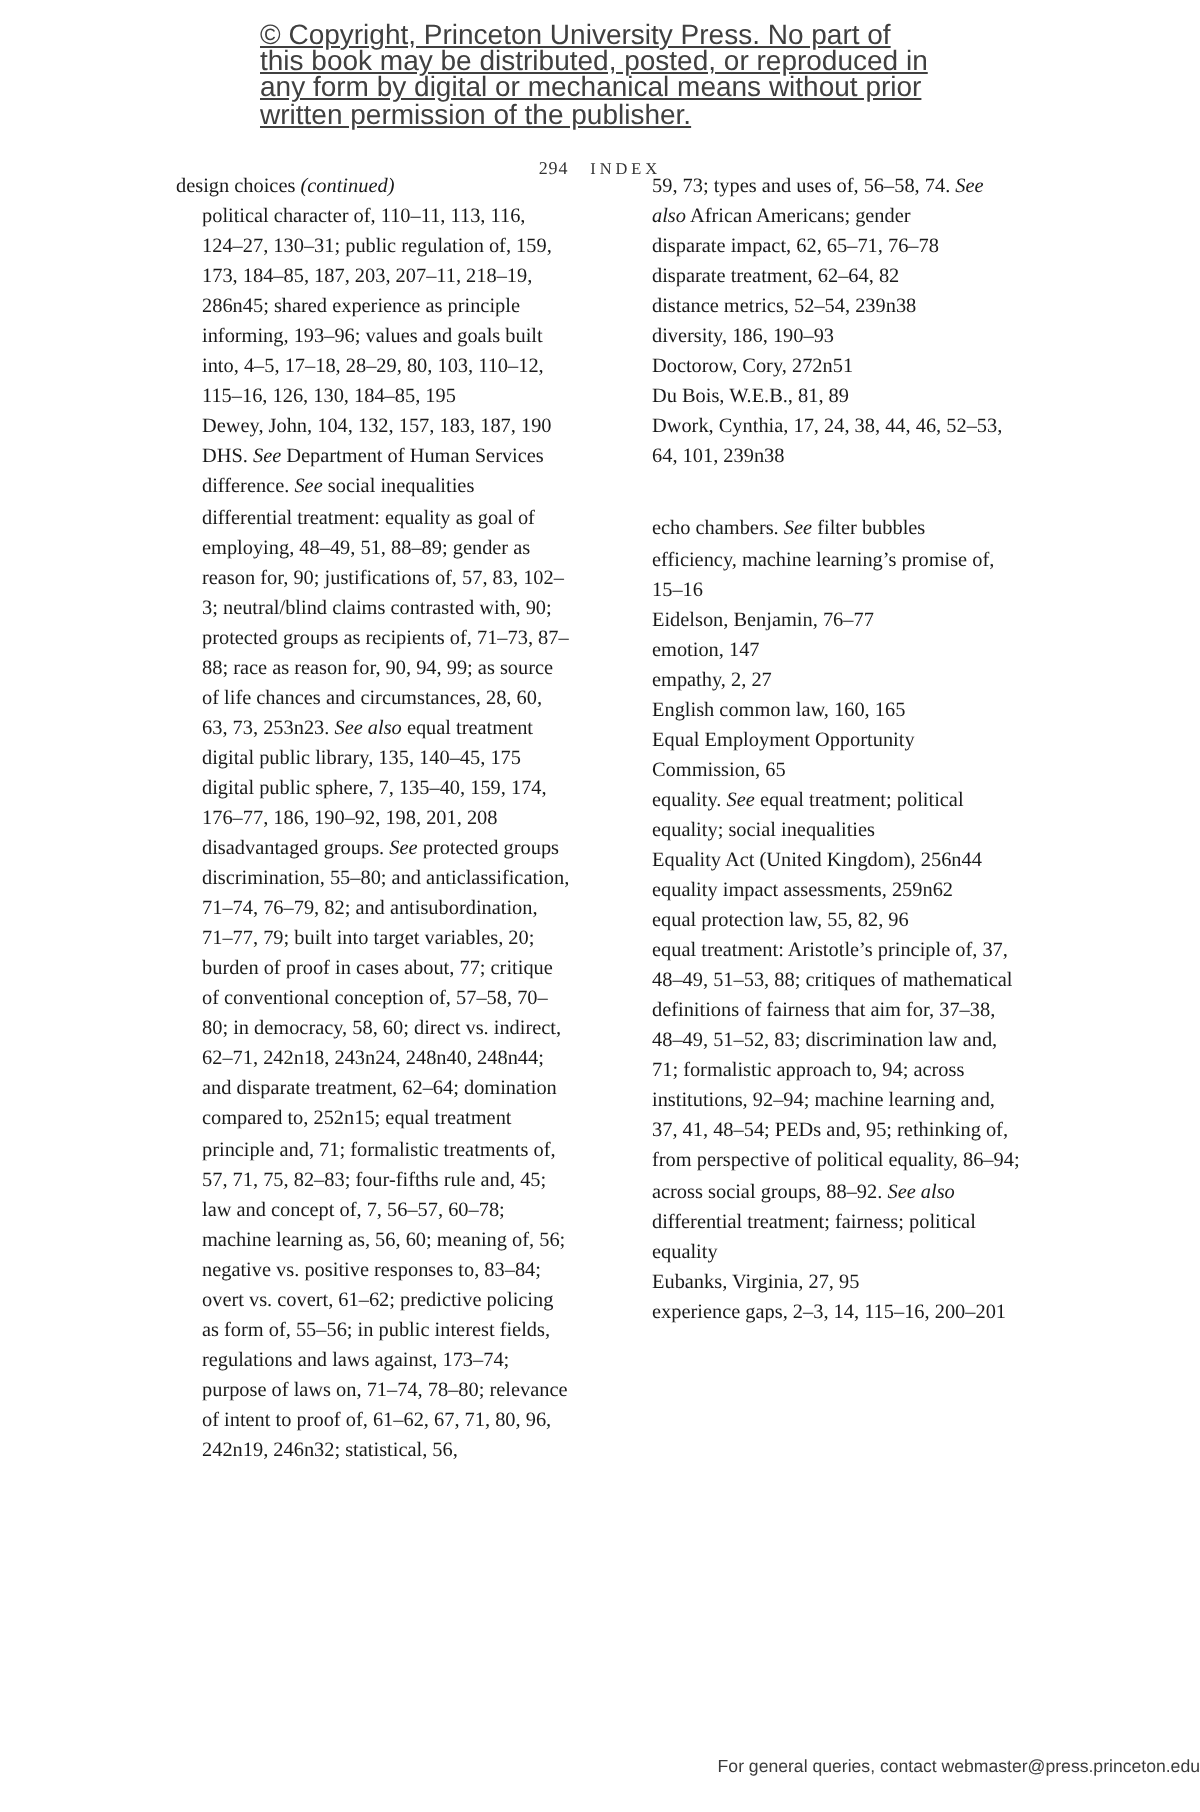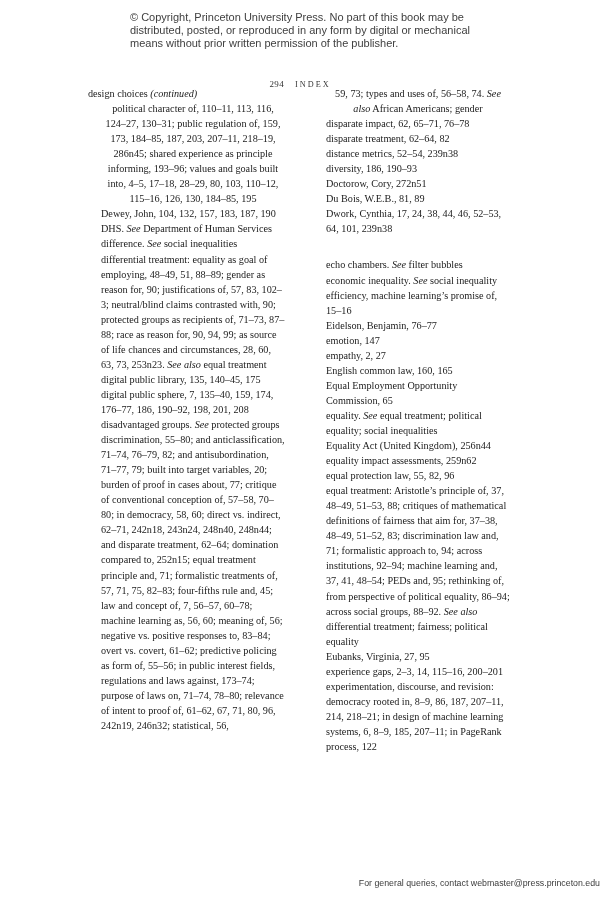--- a/index.html
+++ b/index.html
@@ -16,24 +16,25 @@
     overflow: hidden;
   }
 
   
   .copyright {
     position: absolute;
     left: 130px;
     top: 11px;
     width: 340px;
     font-family: "Liberation Sans", "DejaVu Sans", sans-serif;
-    font-size: 11px;
+    font-size: 14px;
     line-height: 13.2px;
     color: #404040;
     text-align: left;
+    text-decoration: underline;
   }
 
   
   .running-head {
     position: absolute;
     left: 0;
     right: 0;
     top: 58px;
     text-align: center;
     font-size: 9px;
@@ -74,21 +75,20 @@
     padding: 0;
     text-indent: 0;
     padding-left: 13px;
     hyphens: none;
   }
   .entry.contd-head {
     padding-left: 0;
   }
   .entry.sub {
     padding-left: 13px;
-    text-align: center;
   }
   .entry.gap {
     margin-top: 21px;
   }
   .entry i, .entry em {
   }
 
   
   .footer {
     position: absolute;
@@ -149,21 +149,20 @@
     <p class="entry">diversity, 186, 190–93</p>
 
     <p class="entry">Doctorow, Cory, 272n51</p>
 
     <p class="entry">Du Bois, W.E.B., 81, 89</p>
 
     <p class="entry">Dwork, Cynthia, 17, 24, 38, 44, 46, 52–53, 64, 101, 239n38</p>
 
     <p class="entry gap"><span>echo chambers. </span><i>See</i><span> filter bubbles</span></p>
 
-    <p class="entry"><span>economic inequality. </span><i>See</i><span> social inequality</span></p>
 
     <p class="entry">efficiency, machine learning’s promise of, 15–16</p>
 
     <p class="entry">Eidelson, Benjamin, 76–77</p>
 
     <p class="entry">emotion, 147</p>
 
     <p class="entry">empathy, 2, 27</p>
 
     <p class="entry">English common law, 160, 165</p>
@@ -177,18 +176,17 @@
     <p class="entry">equality impact assessments, 259n62</p>
 
     <p class="entry">equal protection law, 55, 82, 96</p>
 
     <p class="entry"><span>equal treatment: Aristotle’s principle of, 37, 48–49, 51–53, 88; critiques of mathematical definitions of fairness that aim for, 37–38, 48–49, 51–52, 83; discrimination law and, 71; formalistic approach to, 94; across institutions, 92–94; machine learning and, 37, 41, 48–54; PEDs and, 95; rethinking of, from perspective of political equality, 86–94; across social groups, 88–92. </span><i>See also</i><span> differential treatment; fairness; political equality</span></p>
 
     <p class="entry">Eubanks, Virginia, 27, 95</p>
 
     <p class="entry">experience gaps, 2–3, 14, 115–16, 200–201</p>
 
-    <p class="entry">experimentation, discourse, and revision: democracy rooted in, 8–9, 86, 187, 207–11, 214, 218–21; in design of machine learning systems, 6, 8–9, 185, 207–11; in PageRank process, 122</p>
 
   </div>
 </div>
 
 <div class="footer">For general queries, contact webmaster@press.princeton.edu</div>
 
 </body></html>

